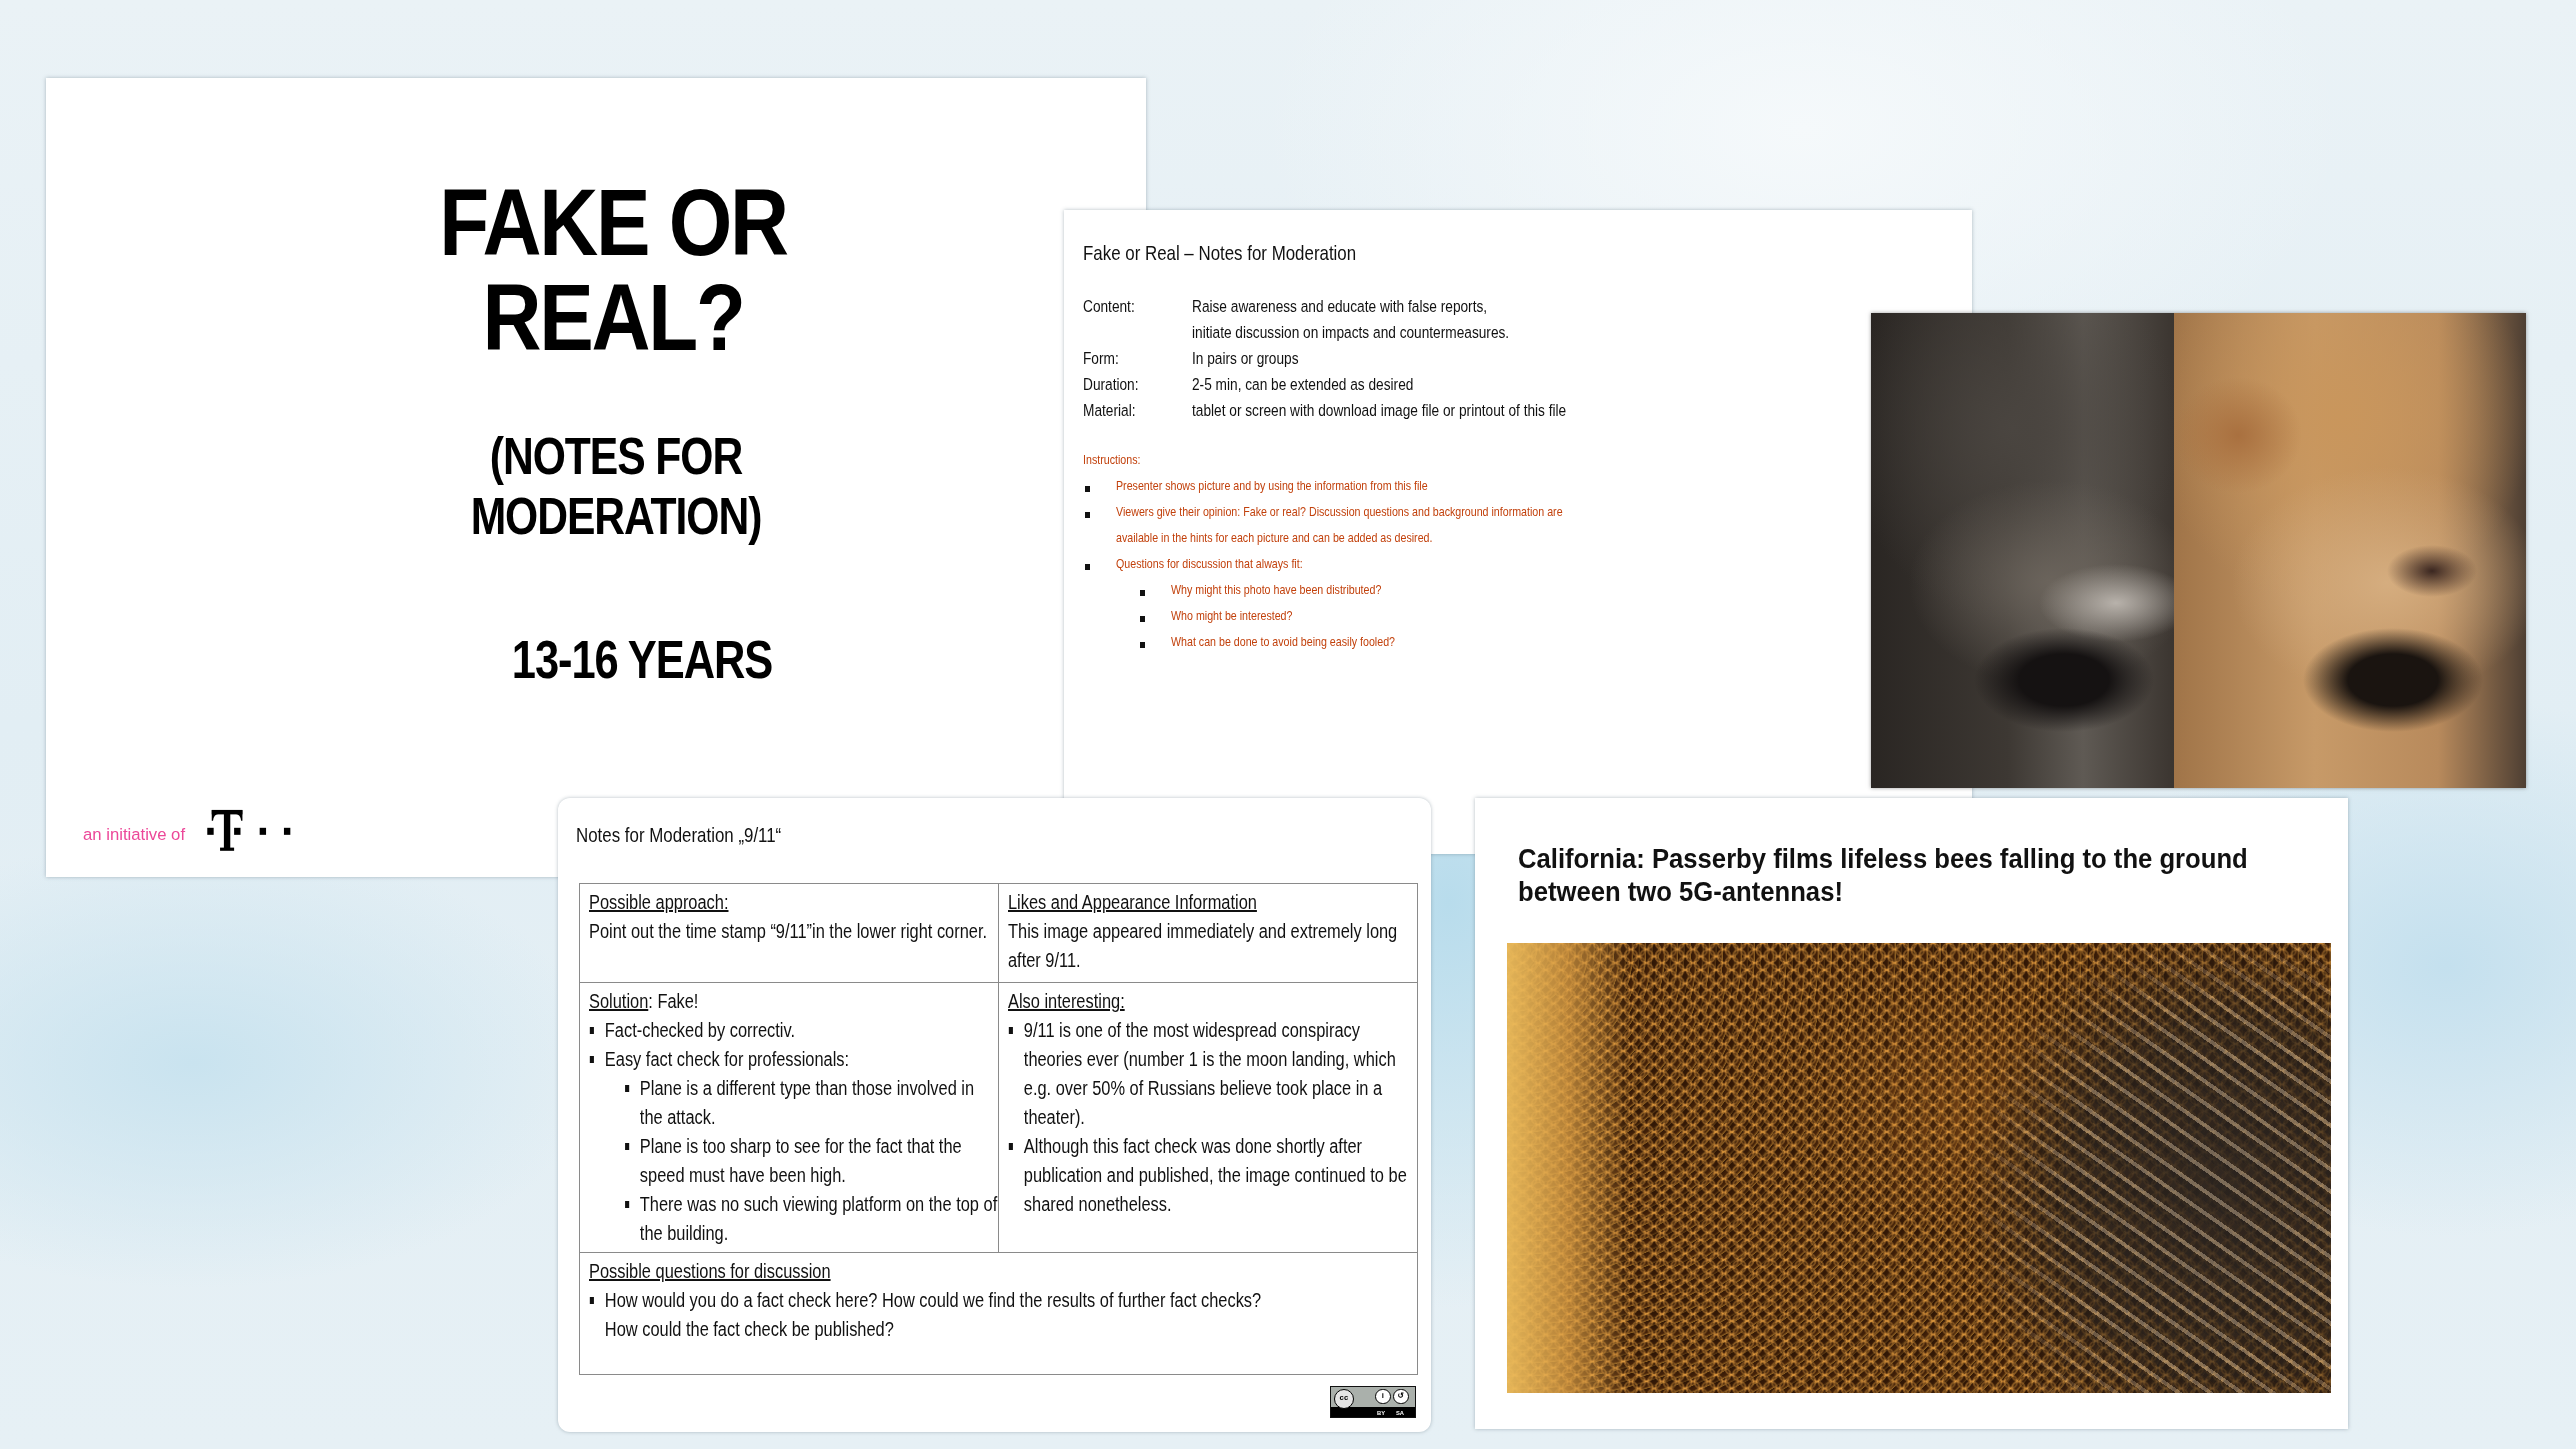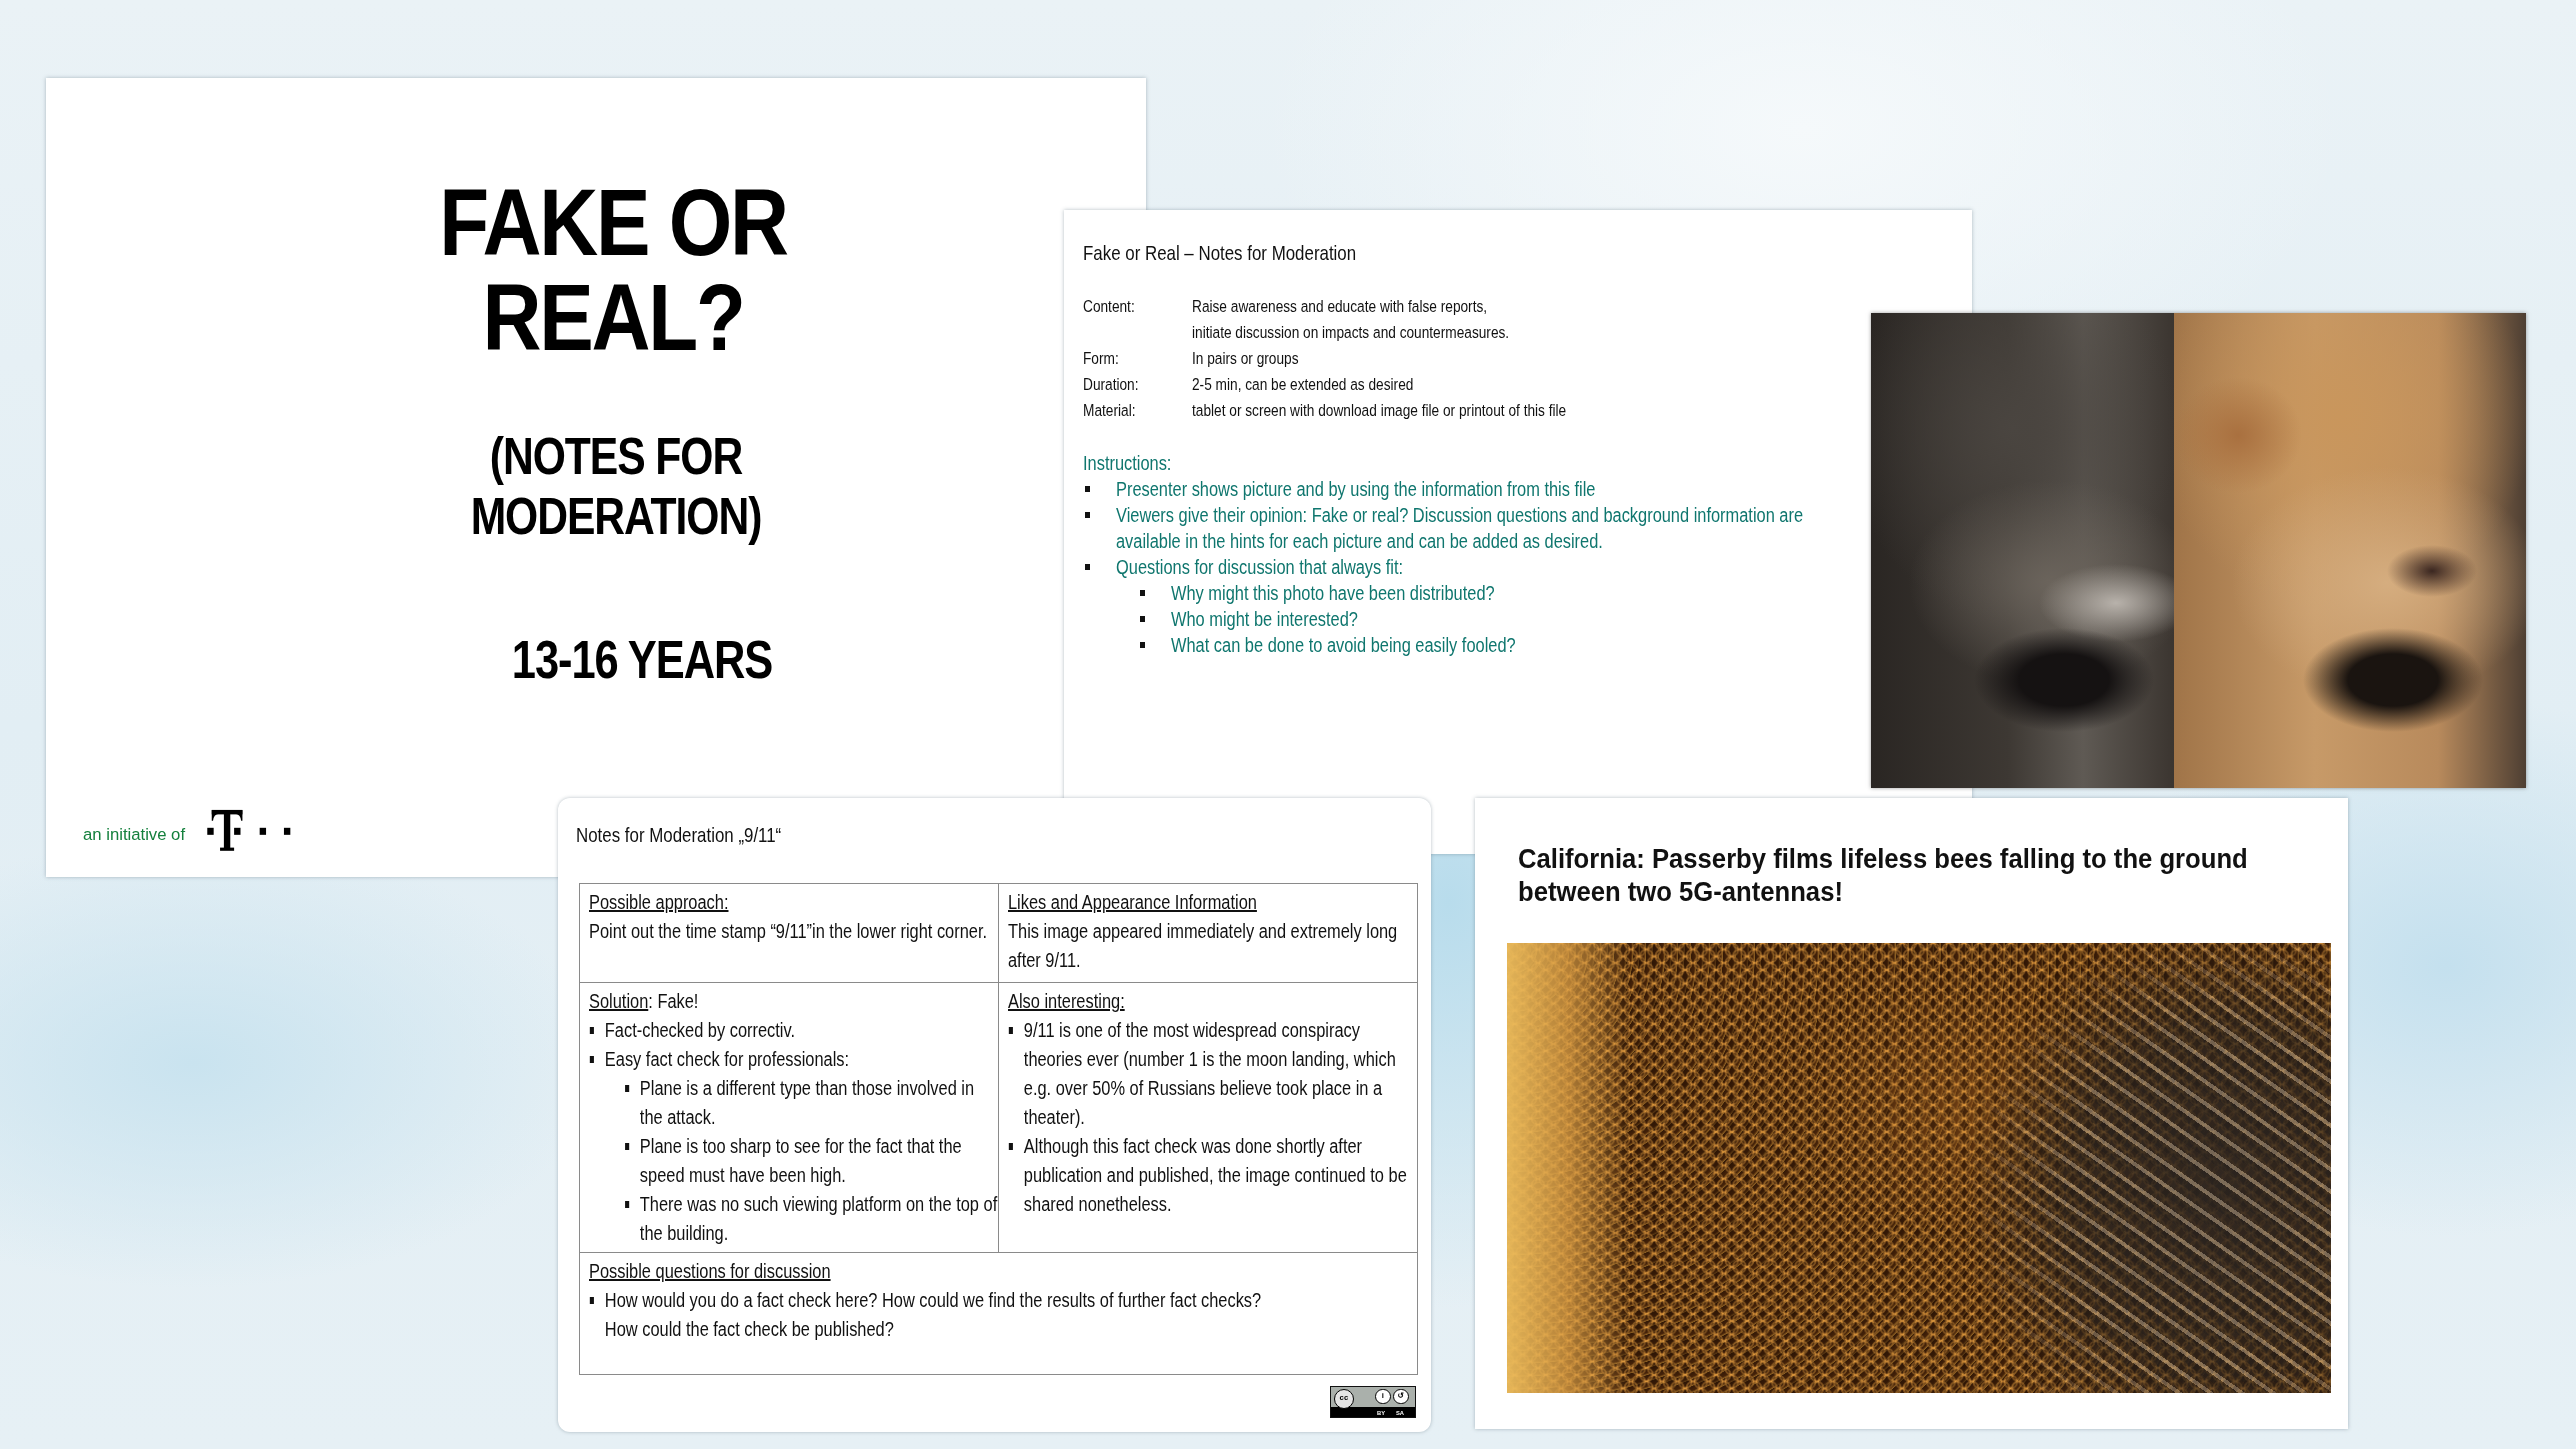--- a/index.html
+++ b/index.html
@@ -28,35 +28,35 @@
   }
   #slide-title .t2 {
     position: absolute; left: 0; width: 644px; left: 248px; top: 348px; text-align: center;
     font-weight: bold; font-size: 52px; letter-spacing: -1.3px; transform: scaleX(0.82); transform-origin: center top;
   }
   #slide-title .t3 {
     position: absolute; width: 386px; left: 403px; top: 551px; text-align: center;
     font-weight: bold; font-size: 53px; letter-spacing: -1.3px; transform: scaleX(0.82); transform-origin: center top;
   }
   #slide-title .initiative {
-    position: absolute; left: 37px; top: 747px; font-size: 16.7px; color: #15803d;
+    position: absolute; left: 37px; top: 747px; font-size: 16.7px; color: #ec4899;
   }
   #slide-title .tlogo { position: absolute; left: 161px; top: 730px; width: 90px; height: 46px; }
 
   
   #slide-notes { left: 1064px; top: 178px; width: 880px; height: 644px; padding-left: 28px; }
   #slide-notes .heading {
     position: absolute; left: 19.3px; top: 31px; font-size: 20.6px; color: #111;
     transform: scaleX(0.82); transform-origin: left top; white-space: nowrap;
   }
   #slide-notes .meta { position: absolute; left: 19.3px; top: 87px; font-size: 16.7px; color: #111; }
   #slide-notes .meta-row { position: relative; height: 26px; white-space: nowrap; }
   #slide-notes .meta-label { position: absolute; left: 0; transform: scaleX(0.82); transform-origin: left top; }
   #slide-notes .meta-value { position: absolute; left: 109px; transform: scaleX(0.82); transform-origin: left top; }
-  #slide-notes .instr { position: absolute; left: 19.3px; top: 242px; font-size: 20px; color: #0f766e; width: 902px; }
+  #slide-notes .instr { position: absolute; left: 19.3px; top: 242px; font-size: 13px; color: #c2410c; width: 902px; }
   #slide-notes .instr .line { position: relative; height: 26px; white-space: nowrap; }
   #slide-notes .instr .txt { position: absolute; transform: scaleX(0.82); transform-origin: left top; }
   .sq { position: absolute; width: 5.2px; height: 5.8px; background: #111; top: 8.4px; }
 
   
   #lion-image { position: absolute; left: 1871px; top: 313px; width: 655px; height: 475px; box-shadow: 0 0 3.9px rgba(60,60,60,0.5); overflow: hidden; }
   .lion-half { position: absolute; top: 0; height: 100%; overflow: hidden; }
   #lion-dark { left: 0; width: 303px;
     background:
       radial-gradient(ellipse 90px 52px at 193px 367px, #151212 0%, #151212 50%, rgba(20,18,18,0) 100%),

